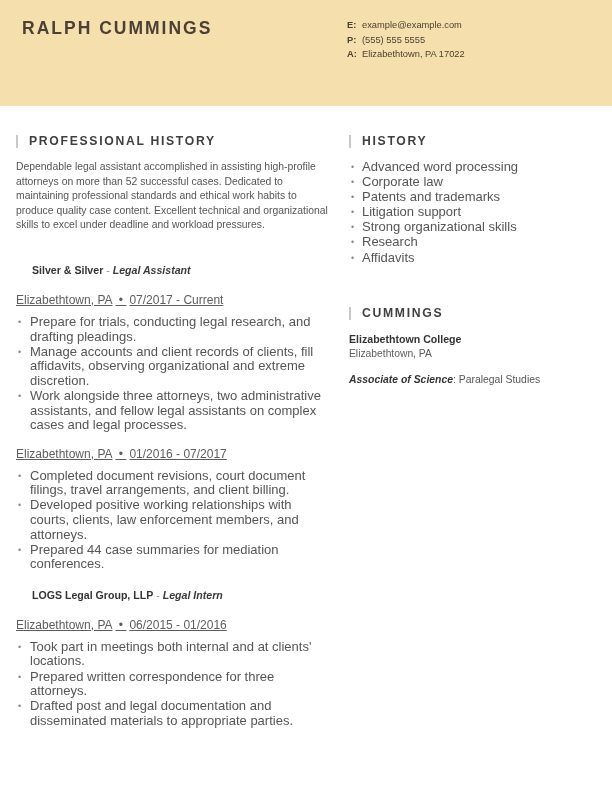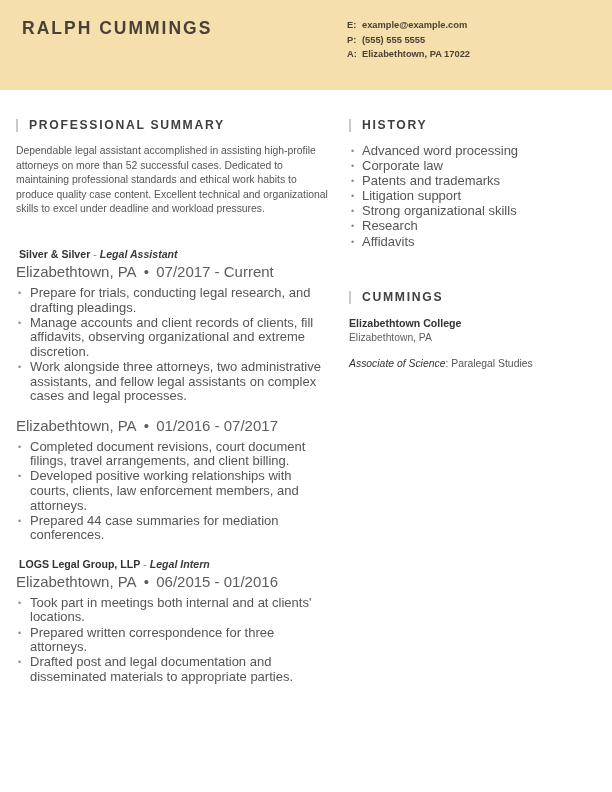--- a/index.html
+++ b/index.html
@@ -12,21 +12,21 @@
     height: 792px;
     font-family: "Liberation Sans", sans-serif;
     color: #4a4a4a;
     overflow: hidden;
     position: relative;
   }
 
   
   .header-band {
     background: #f5e0ad;
-    height: 90px;
+    height: 106px;
     position: relative;
     box-sizing: border-box;
     padding: 0;
   }
   .full-name {
     position: absolute;
     left: 22px;
     top: 18px;
     font-size: 17.5px;
     font-weight: bold;
@@ -46,21 +46,21 @@
     display: flex;
     align-items: baseline;
     white-space: nowrap;
   }
   .contact-key {
     font-weight: bold;
     width: 15px;
     flex: none;
   }
   .contact-val {
-    font-weight: bold;
+    font-weight: normal;
   }
 
   
   .content {
     position: relative;
     padding: 0;
   }
   .col-left {
     position: absolute;
     left: 16px;
@@ -135,30 +135,31 @@
     margin-bottom: 0.5px;
   }
 
   
   .section-work { margin-top: 30px; }
   .job { margin-bottom: 14px; }
   .job-heading {
     font-size: 10.6px;
     color: #333333;
     line-height: 14px;
-    margin: 3px;
+    margin: 16px;
   }
   .job-company { font-weight: bold; }
   .job-dash { color: #8d8d8d; font-weight: normal; }
   .job-title { font-weight: bold; font-style: italic; color: #3a3a3a; }
   .job-meta {
-    font-size: 15px;
+    font-size: 12px;
     color: #5d5d5d;
     line-height: 15px;
     margin: 1px 0 0 0;
+    text-decoration: underline;
   }
   .meta-sep { padding: 0 3px; }
 
   
   .section-edu { margin-top: 41px; }
   .edu-school {
     font-size: 10.6px;
     font-weight: bold;
     color: #333333;
     line-height: 14px;
@@ -169,21 +170,21 @@
     color: #5d5d5d;
     line-height: 14.5px;
     margin: 1px 0 0 0;
   }
   .edu-degree-line {
     font-size: 10.4px;
     color: #555555;
     line-height: 14.5px;
     margin: 11px 0 0 0;
   }
-  .edu-degree { font-weight: normal; font-style: italic; color: #333333; text-align: right; }
+  .edu-degree { font-weight: bold; font-style: italic; color: #333333; text-align: right; }
 </style>
 </head>
 <body>
 
 <div class="header-band">
   <div class="full-name">RALPH CUMMINGS</div>
   <div class="contact-block">
     <div class="contact-row">
       <span class="contact-key">E:</span>
       <span class="contact-val">example@example.com</span>
@@ -199,21 +200,21 @@
   </div>
 </div>
 
 <div class="content">
 
   <div class="col-left">
 
     <div class="section-summary">
       <div class="section-title">
         <span class="title-mark"></span>
-        <span>PROFESSIONAL SUMMARY</span>
+        <span>PROFESSIONAL HISTORY</span>
       </div>
       <p class="summary-text">Dependable legal assistant accomplished in assisting high-profile attorneys on more than 52 successful cases. Dedicated to maintaining professional standards and ethical work habits to produce quality case content. Excellent technical and organizational skills to excel under deadline and workload pressures.</p>
     </div>
 
     <div class="section-work">
 
       <div class="job">
         <p class="job-heading">
           <span class="job-company">Silver &amp; Silver</span><span class="job-dash"> </span><span class="job-dash">-</span> <span class="job-title">Legal Assistant</span>
         </p>

